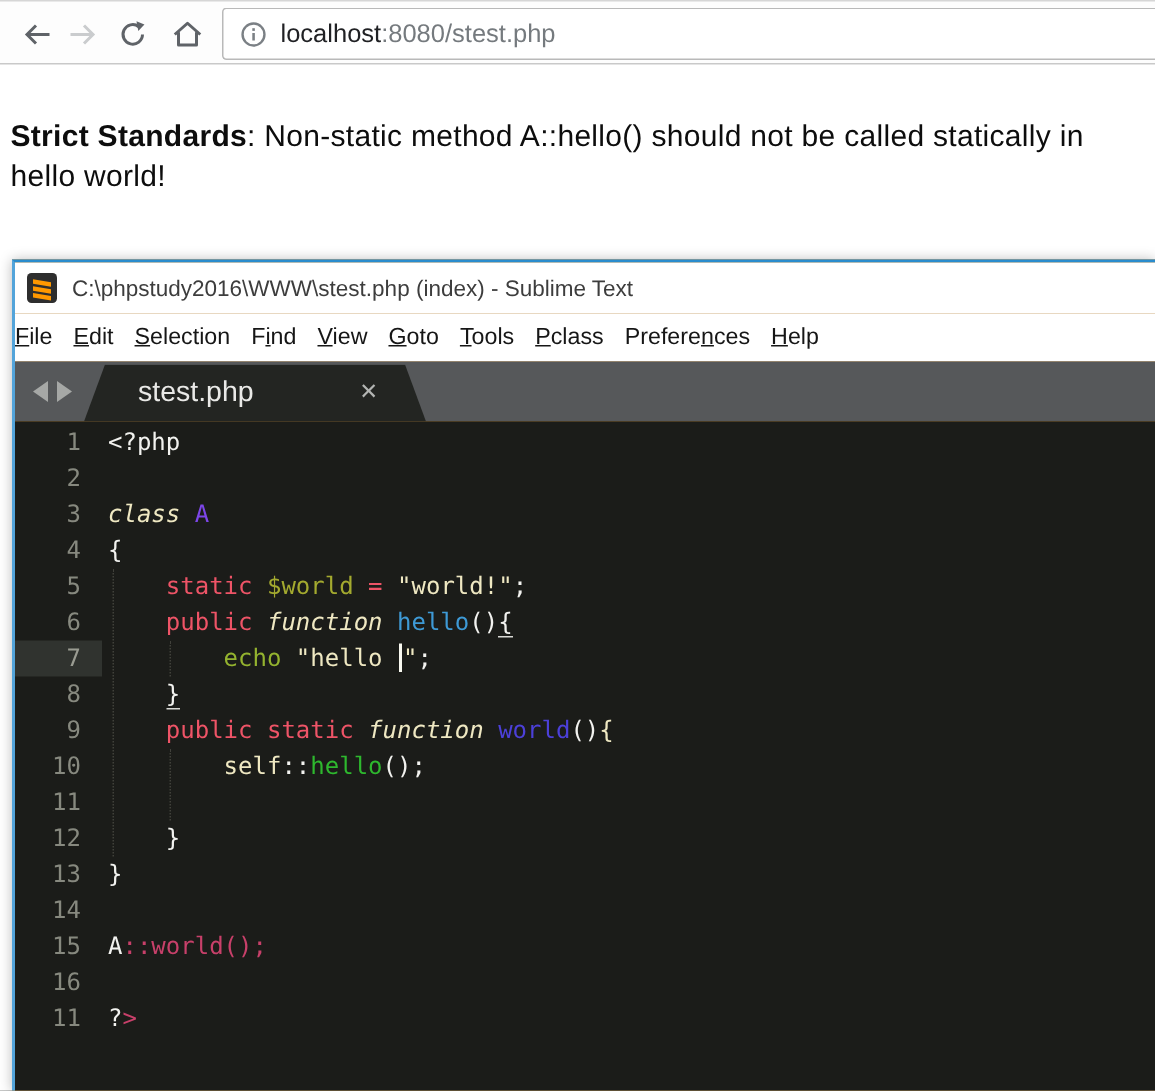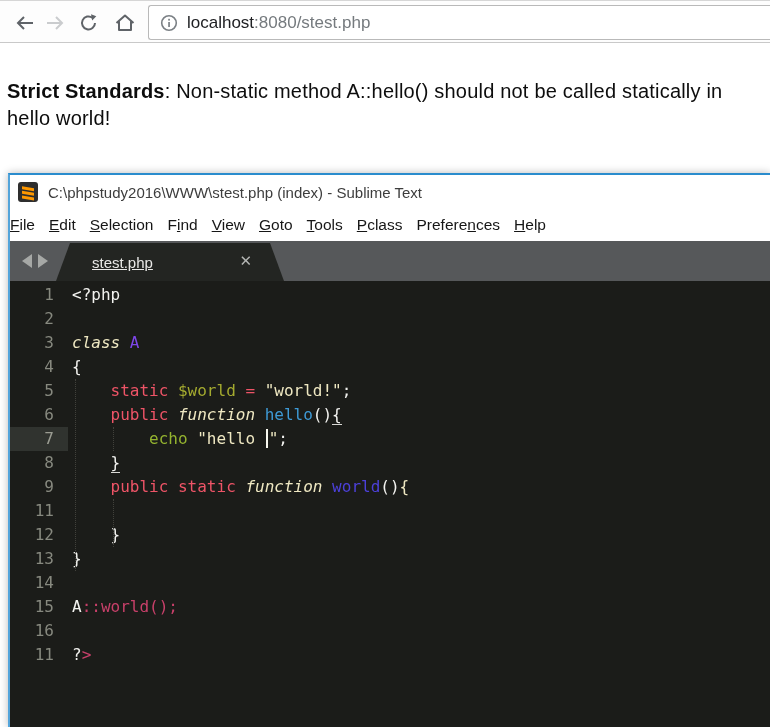--- a/index.html
+++ b/index.html
@@ -40,21 +40,21 @@
 
   .tab-bar { position:absolute; left:0; top:66px; width:760px; height:40px; background:#56585a; }
   .tab-arrows { position:absolute; left:12px; top:13px; display:flex; gap:6px; }
   .tri-l { width:0; height:0; border-top:7px solid transparent; border-bottom:7px solid transparent;
            border-right:10px solid #a6a8a6; }
   .tri-r { width:0; height:0; border-top:7px solid transparent; border-bottom:7px solid transparent;
            border-left:10px solid #a6a8a6; }
   .tab { position:absolute; left:46px; top:2px; width:228px; height:38px; background:#232522;
          clip-path:polygon(14px 0, 214px 0, 228px 100%, 0 100%);
          display:flex; align-items:center; }
-  .tab-label { font-size:15px; color:#e9e9e7; margin-left:36px;text-decoration:underline; }
+  .tab-label { font-size:19px; color:#e9e9e7; margin-left:36px; }
   .tab-close { position:absolute; right:32px; top:9px; font-size:15px; color:#b3b5b3; }
 
   
   .editor { position:absolute; left:0; top:106px; width:760px; height:446px;
             background:#1b1c19; padding-top:2px; overflow:hidden; }
   .code-line { display:flex; height:24px; line-height:24px;
                font-family:"DejaVu Sans Mono", monospace; font-size:16px; }
   .gutter { width:58px; min-width:58px; text-align:right; padding-right:14px; color:#87897f; }
   .gutter.current { background:#30332f; color:#9a9c92; }
   .code-text { white-space:pre; padding-left:4px; }
@@ -190,20 +190,24 @@
       </div>
       <div class="code-line">
         <span class="gutter">8</span>
         <span class="code-text"><span class="tk-w">    </span><span class="tk-wu">}</span></span>
       </div>
       <div class="code-line">
         <span class="gutter">9</span>
         <span class="code-text"><span class="tk-w">    </span><span class="tk-red">public</span><span class="tk-w"> </span><span class="tk-red">static</span><span class="tk-w"> </span><span class="tk-cri">function</span><span class="tk-w"> </span><span class="tk-indigo">world</span><span class="tk-w">()</span><span class="tk-str">{</span></span>
       </div>
       <div class="code-line">
+        <span class="gutter">10</span>
+        <span class="code-text"><span class="tk-w">        </span><span class="tk-str">self</span><span class="tk-w">::</span><span class="tk-green">hello</span><span class="tk-w">()</span><span class="tk-w">;</span></span>
+      </div>
+      <div class="code-line">
         <span class="gutter">11</span>
       </div>
       <div class="code-line">
         <span class="gutter">12</span>
         <span class="code-text"><span class="tk-w">    </span><span class="tk-w">}</span></span>
       </div>
       <div class="code-line">
         <span class="gutter">13</span>
         <span class="code-text"><span class="tk-w">}</span></span>
       </div>

